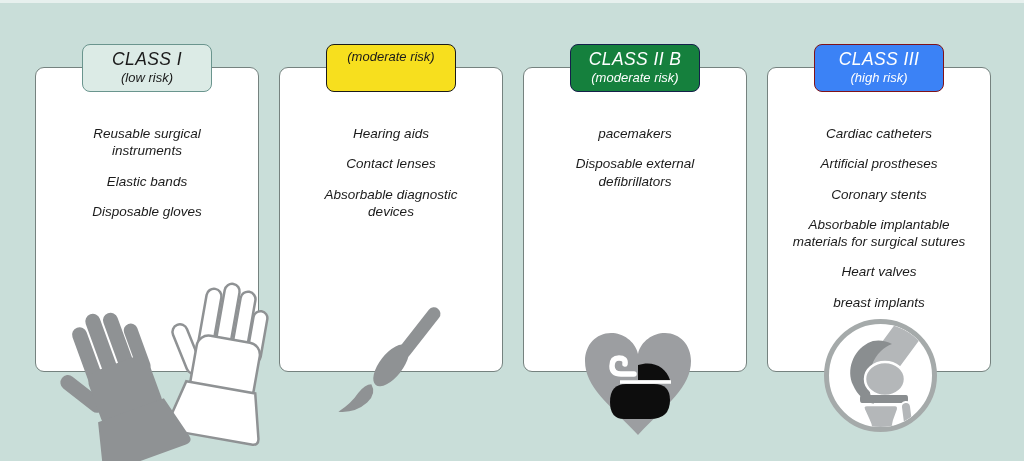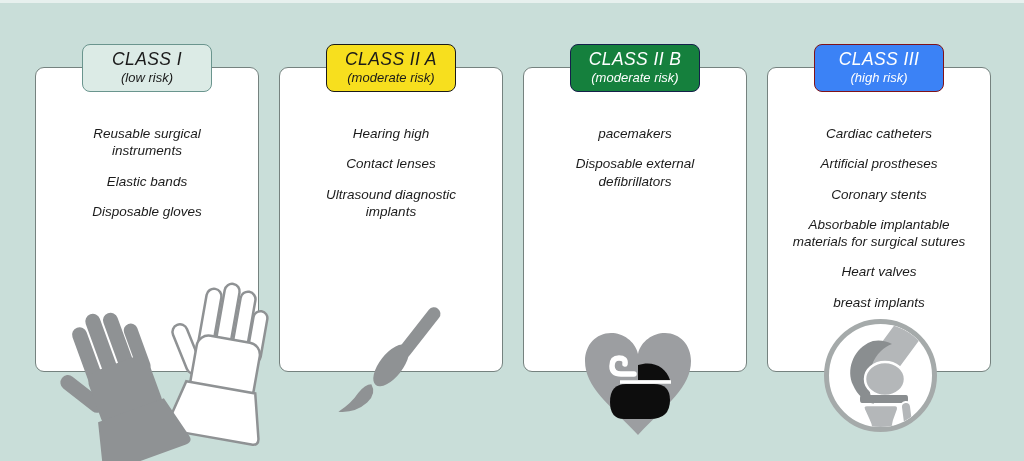--- a/index.html
+++ b/index.html
@@ -83,27 +83,26 @@
     </div>
     <div class="items">
         <div class="item">Reusable surgical instruments</div>
         <div class="item">Elastic bands</div>
         <div class="item">Disposable gloves</div>
       </div>
   </div>
 
   <div class="card c2">
     <div class="header" style="background-color: rgb(247, 223, 30); border-color: rgb(26, 26, 26); color: rgb(26, 26, 26);">
-      <div class="header-title">CLASS II A</div>
       <div class="header-subtitle">(moderate risk)</div>
     </div>
     <div class="items">
-        <div class="item">Hearing high</div>
+        <div class="item">Hearing aids</div>
         <div class="item">Contact lenses</div>
-        <div class="item">Ultrasound diagnostic implants</div>
+        <div class="item">Absorbable diagnostic devices</div>
       </div>
   </div>
 
   <div class="card c3">
     <div class="header" style="background-color: #15803d; border-color: rgb(21, 32, 74); color: rgb(255, 255, 255);">
       <div class="header-title">CLASS II B</div>
       <div class="header-subtitle">(moderate risk)</div>
     </div>
     <div class="items">
         <div class="item">pacemakers</div>

